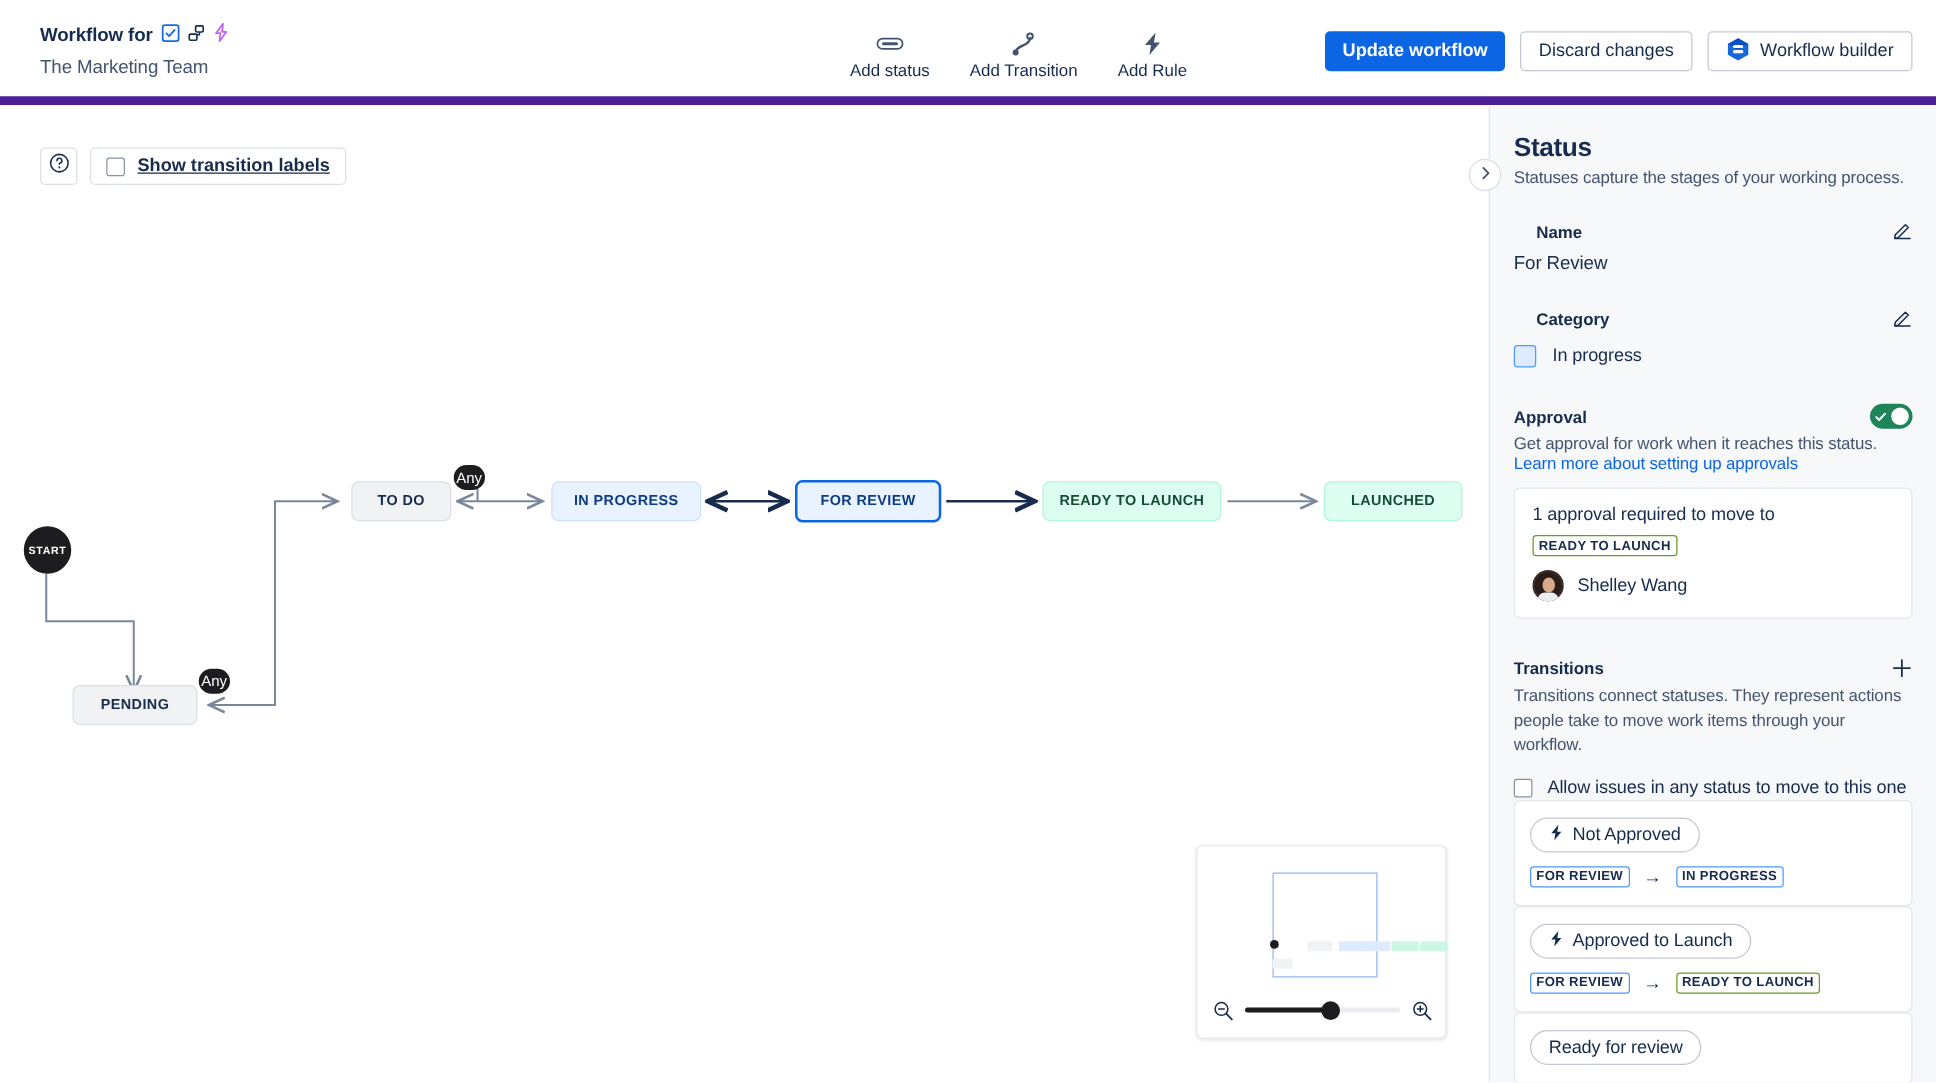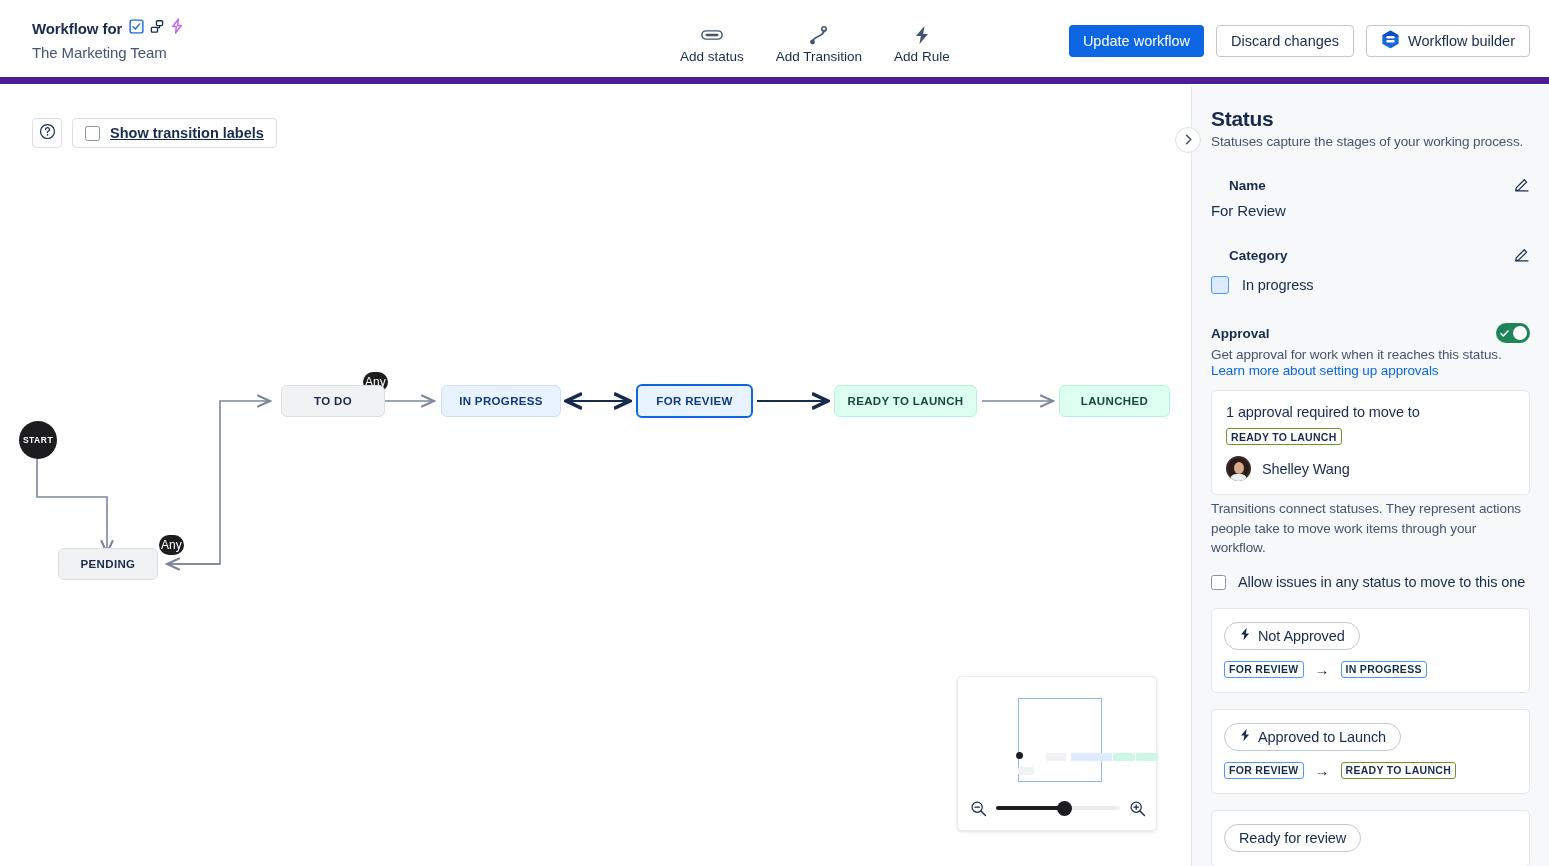--- a/index.html
+++ b/index.html
@@ -37,21 +37,21 @@
   .tool-ico { height:22px; display:flex; align-items:center; justify-content:center; }
   .tool-lbl { font-size:13.5px; color:#172b4d; margin-top:3px; white-space:nowrap; }
 
   
   #header-actions { position:absolute; right:19px; top:25px; display:flex; gap:12px; align-items:center; }
   .btn {
     height:32px; border-radius:4px; font-size:14.5px; font-weight:500;
     display:flex; align-items:center; justify-content:center;
     padding:0 14px; cursor:pointer; font-family:inherit; white-space:nowrap;
   }
-  .btn-primary { background:#0c66e4; color:#fff; border:none; font-weight:400; }
+  .btn-primary { background:#0c66e4; color:#fff; border:none; font-weight:700; }
   .btn-default { background:#fff; color:#172b4d; border:1px solid #c3c7d0; }
   .btn-icon-left { display:flex; align-items:center; gap:8px; }
 
   
   #canvas {
     position:absolute; left:0; top:85px; width:1191px; height:781px;
     background:#fff; overflow:hidden;
   }
   #canvas-controls { position:absolute; left:32px; top:33px; display:flex; gap:10px; align-items:center; }
   .help-btn {
@@ -174,21 +174,21 @@
 
   .trans-head { display:flex; align-items:center; justify-content:space-between; margin-top:31px; }
   .plus-btn { cursor:pointer; display:flex; }
   .trans-desc { font-size:13.5px; color:#44546f; margin-top:4px; line-height:1.45; letter-spacing:-0.1px; }
   .allow-row { display:flex; align-items:flex-start; gap:12px; margin-top:14px; }
   .allow-chk { width:15px; height:15px; border:1.6px solid #8993a4; border-radius:2.5px; background:#fff; flex:none; margin-top:3px; }
   .allow-text { font-size:14.5px; color:#172b4d; line-height:1.38; letter-spacing:-0.1px; }
 
   .t-card {
     background:#fff; border:1px solid #e4e6ea; border-radius:5px;
-    margin-top:16px; padding:13px 12px 14px 12px;
+    margin-top:0; padding:13px 12px 14px 12px;
   }
   .t-pill {
     display:inline-flex; align-items:center; gap:7px; height:28px;
     border:1px solid #c3c7d0; border-radius:14px; padding:0 14px;
     font-size:14.5px; color:#172b4d; background:#fff; cursor:pointer; letter-spacing:-0.1px;
   }
   .t-flow { display:flex; align-items:center; gap:11px; margin-top:11px; }
   .t-flow .badge { margin-top:0; }
   .arrow-glyph { font-size:15px; color:#172b4d; line-height:1; }
 </style>
@@ -320,21 +320,21 @@
 
     <path d="M982,316 L1053,316" fill="none" stroke="#7a8699" stroke-width="1.6" marker-end="url(#ah-grey)"></path>
   </svg>
 
   <div class="start-node" style="left:19px; top:336px;">START</div>
 
   <div class="any-badge" style="left:363px; top:287px;">Any</div>
   <div class="any-badge" style="left:159px; top:450px;">Any</div>
 
   <div class="node node-grey" style="left:58px;  top:463px; width:100px;">PENDING</div>
-  <div class="node node-grey" style="left:281px; top:300px; width:104px;">TO DO</div>
+  <div class="node node-grey" style="left:281px; top:300px; width:80px;">TO DO</div>
   <div class="node node-blue" style="left:441px; top:300px; width:120px;">IN PROGRESS</div>
   <div class="node node-selected" style="left:636px; top:299px; width:117px; height:34px;">FOR REVIEW</div>
   <div class="node node-green" style="left:834px; top:300px; width:143px;">READY TO LAUNCH</div>
   <div class="node node-green" style="left:1059px;top:300px; width:111px;">LAUNCHED</div>
 
   <div id="minimap">
     <div id="minimap-view">
       <div class="mm-rect" style="left:44px; top:5px; width:84px; height:84px;"></div>
       <div class="mm-dot" style="left:42px; top:59px;"></div>
       <div class="mm-node" style="left:72px; top:60px; width:20px; background:#f1f2f4;"></div>
@@ -424,20 +424,28 @@
       <div class="person-row">
         <span class="avatar">
           <span class="av-hair"></span>
             <span class="av-face"></span>
             <span class="av-body"></span>
         </span>
         <span class="person-name">Shelley Wang</span>
       </div>
     </div>
 
+    <div class="trans-head">
+      <span class="field-label">Transitions</span>
+      <span class="plus-btn">
+        <svg width="17" height="17" viewBox="0 0 18 18">
+            <path d="M9 2.2 L9 15.8 M2.2 9 L15.8 9" stroke="#172b4d" stroke-width="1.5" stroke-linecap="round"></path>
+          </svg>
+      </span>
+    </div>
     <div class="trans-desc">Transitions connect statuses. They represent actions people take to move work items through your workflow.</div>
 
     <div class="allow-row">
       <span class="allow-chk"></span>
       <span class="allow-text">Allow issues in any status to move to this one</span>
     </div>
 
     <div class="t-card">
       <span class="t-pill">
         <span>

